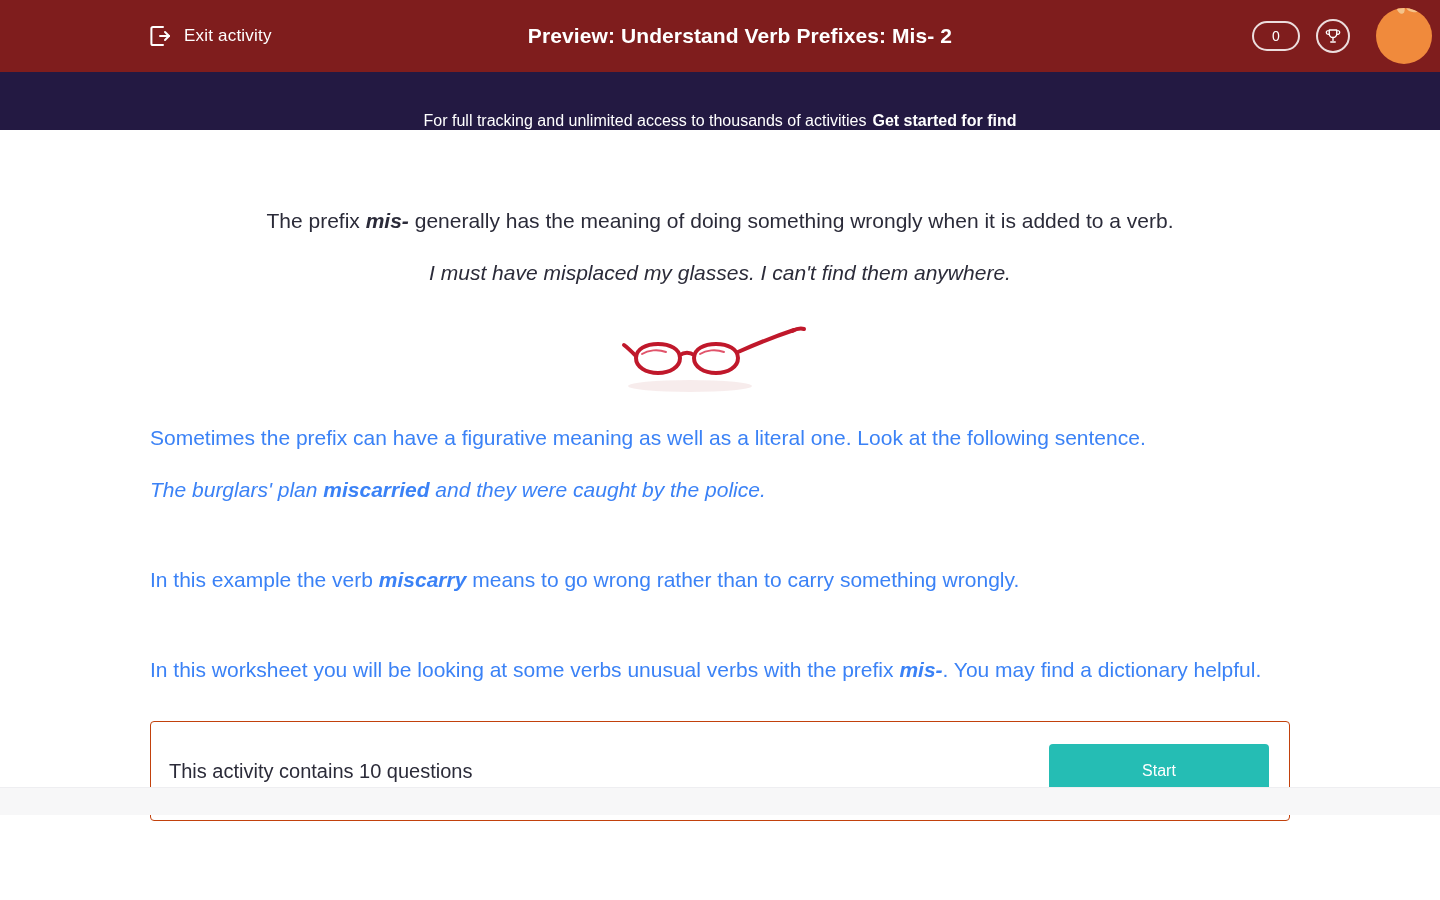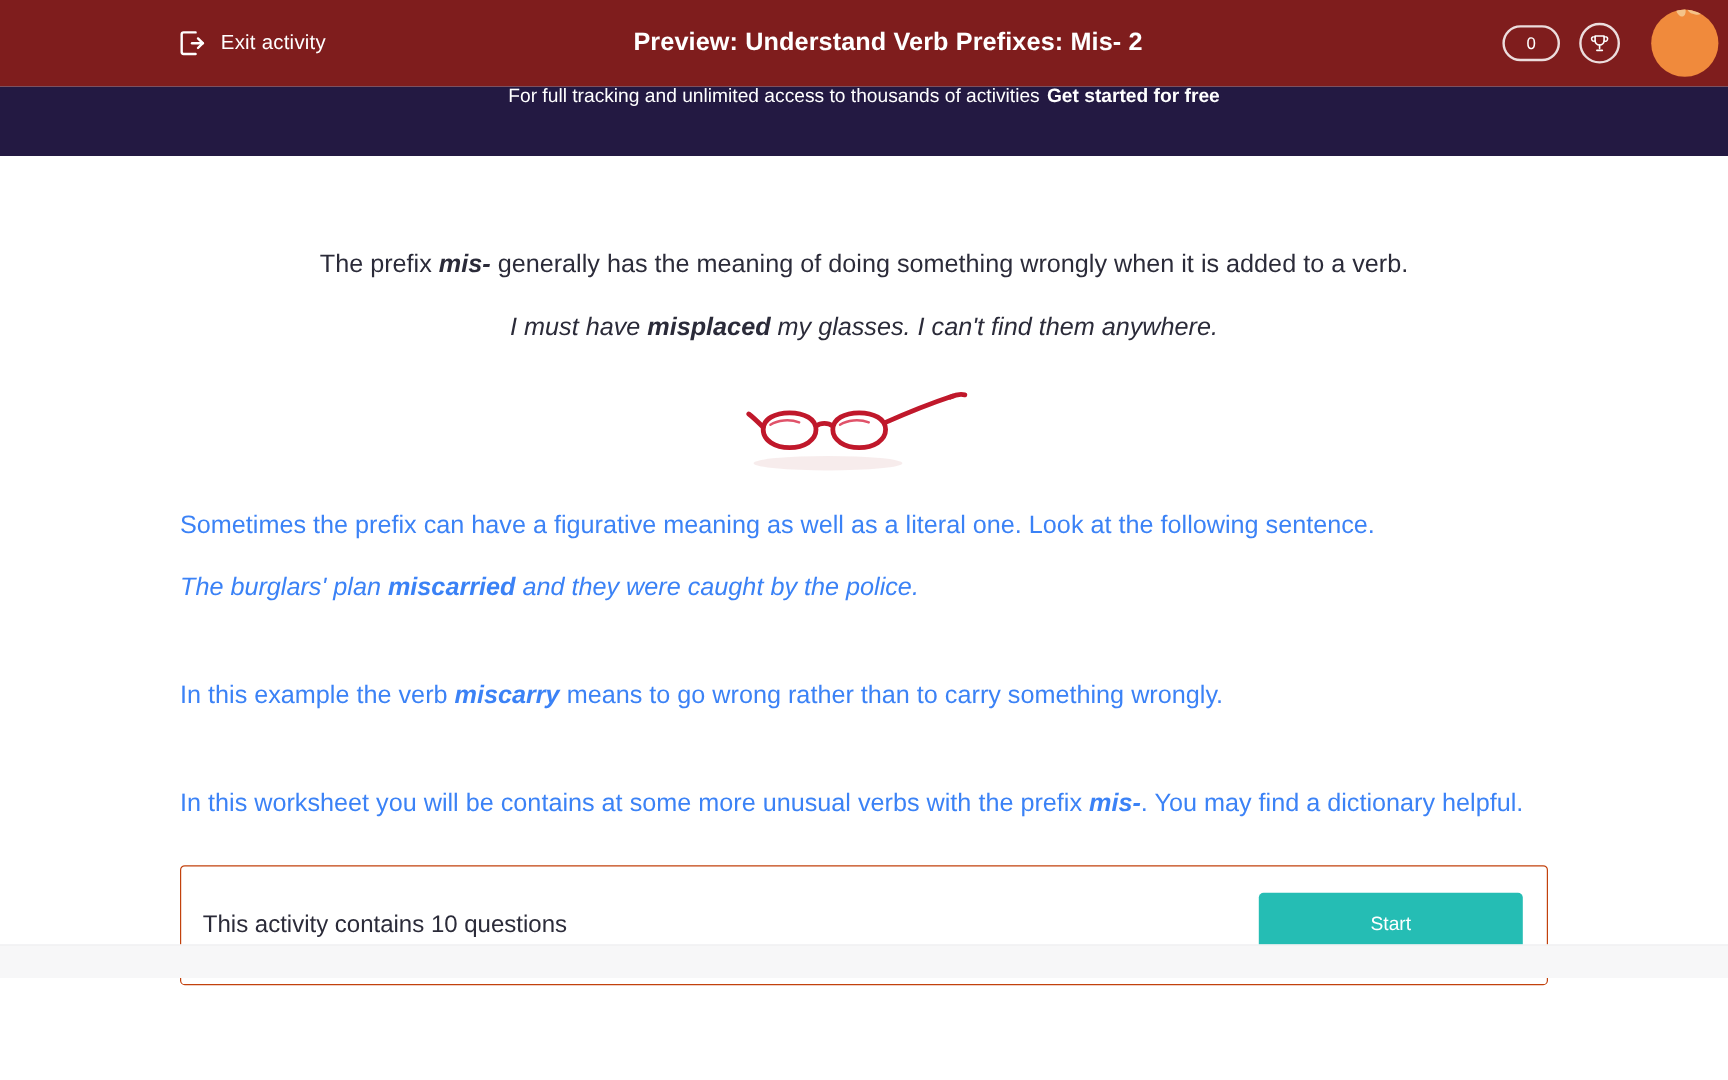--- a/index.html
+++ b/index.html
@@ -112,21 +112,21 @@
     border-radius: 60% 40% 50% 50%;
     transform: rotate(12deg);
   }
 
   
   .promo {
     height: 58px;
     background: #231942;
     color: #ffffff;
     display: flex;
-    align-items: flex-start;
+    align-items: flex-end;
     justify-content: center;
     font-size: 16px;
   }
   .promo-text { font-weight: 400; }
   .promo-cta {
     font-weight: bold;
     margin-left: 6px;
     cursor: pointer;
     color: #ffffff;
     text-decoration: none;
@@ -146,21 +146,21 @@
     color: #2b2b39;
   }
   .lead .b { font-weight: bold; font-style: italic; }
   .lead-example {
     text-align: center;
     font-size: 21px;
     line-height: 31px;
     font-style: italic;
     color: #2b2b39;
   }
-  .lead-example .b { font-weight: bold; }
+  .lead-example .b { font-weight: normal; }
 
   .figure {
     display: flex;
     justify-content: center;
     align-items: center;
     margin: 26px 0 22px 0;
   }
 
   .para {
     text-align: left;
@@ -243,21 +243,21 @@
         <path d="M12 14v4" stroke="#ffffff" stroke-width="1.8" stroke-linecap="round"></path>
         <path d="M9 20h6" stroke="#ffffff" stroke-width="1.8" stroke-linecap="round"></path>
       </svg>
     </div>
     <div class="avatar"></div>
   </div>
 </div>
 
 <div class="promo">
   <span class="promo-text">For full tracking and unlimited access to thousands of activities</span>
-  <a class="promo-cta" href="#">Get started for free</a>
+  <a class="promo-cta" href="#">Get started for find</a>
 </div>
 
 <div class="content">
 
   <p class="lead">
     <span>The prefix </span><span class="b">mis-</span><span> generally has the meaning of doing something wrongly when it is added to a verb.</span>
   </p>
 
   <p class="lead-example">
     <span>I must have </span><span class="b">misplaced</span><span> my glasses. I can't find them anywhere.</span>
@@ -289,21 +289,21 @@
 
   <div class="spacer-sm"></div>
 
   <p class="para">
     <span>In this example the verb </span><span class="bi">miscarry</span><span> means to go wrong rather than to carry something wrongly.</span>
   </p>
 
   <div class="spacer-sm"></div>
 
   <p class="para">
-    <span>In this worksheet you will be contains at some more unusual verbs with the prefix </span><span class="bi">mis-</span><span>. You may find a dictionary helpful.</span>
+    <span>In this worksheet you will be looking at some verbs unusual verbs with the prefix </span><span class="bi">mis-</span><span>. You may find a dictionary helpful.</span>
   </p>
 
   <div class="start-card">
     <div class="question-count">This activity contains 10 questions</div>
     <button class="start-button">Start</button>
   </div>
 
 </div>
 
 <div class="footer-strip"></div>

